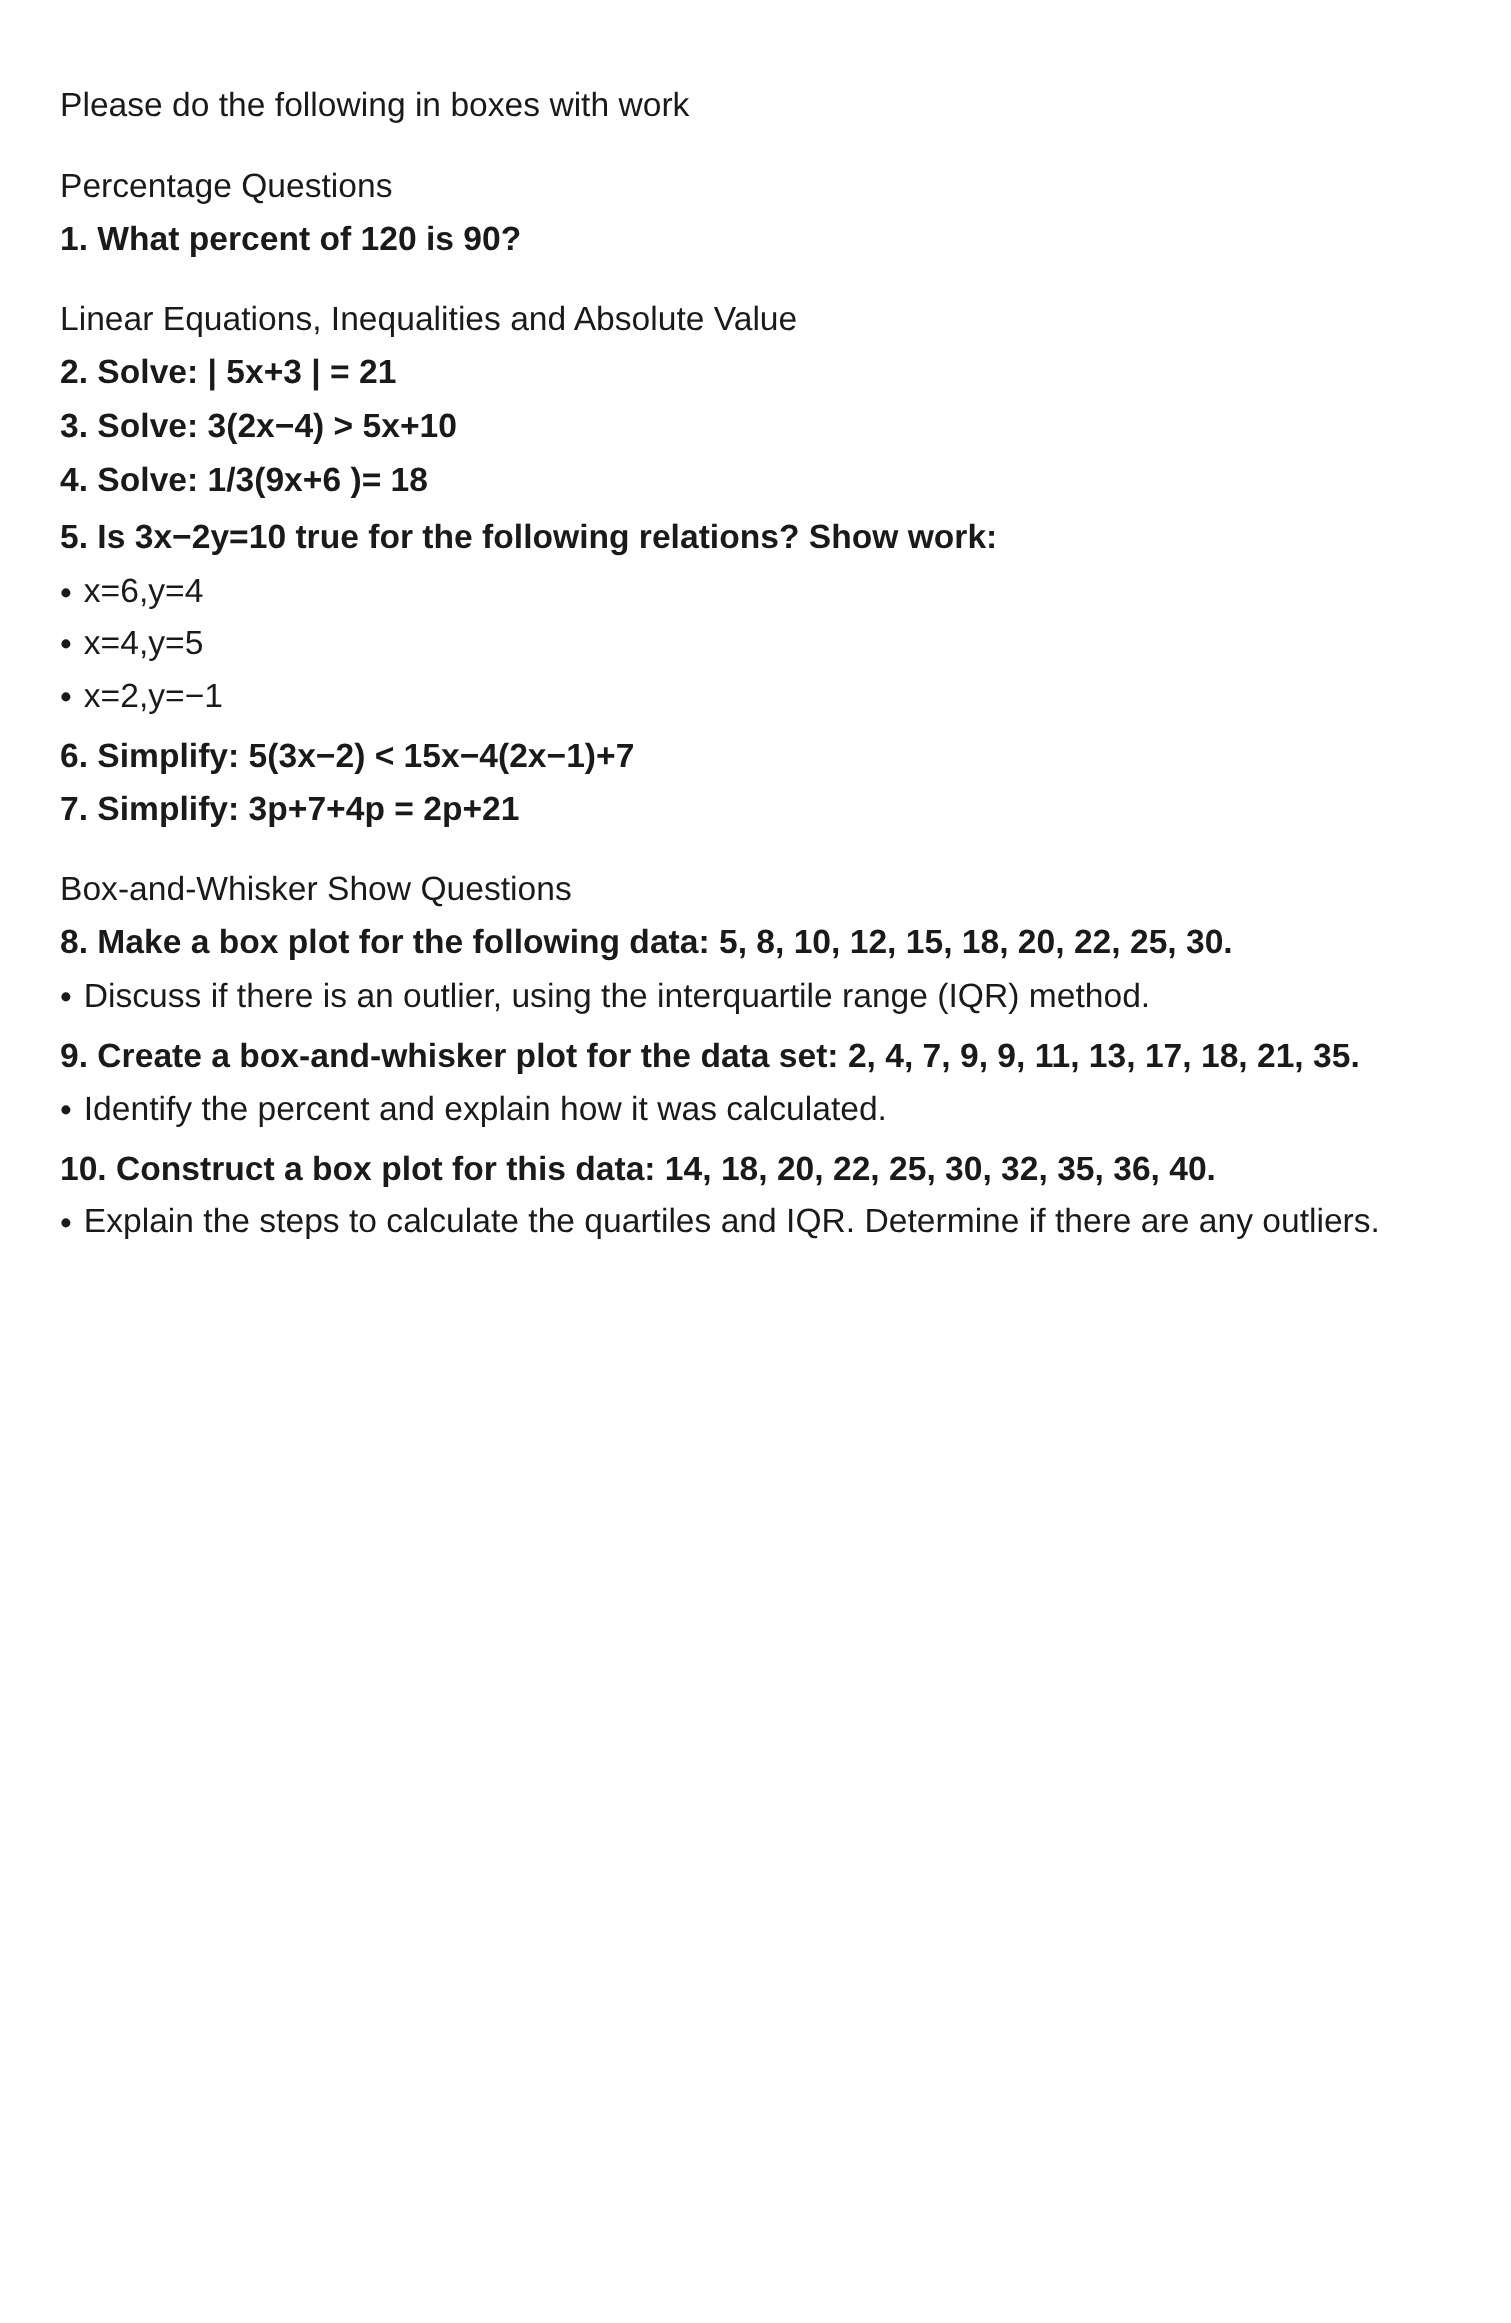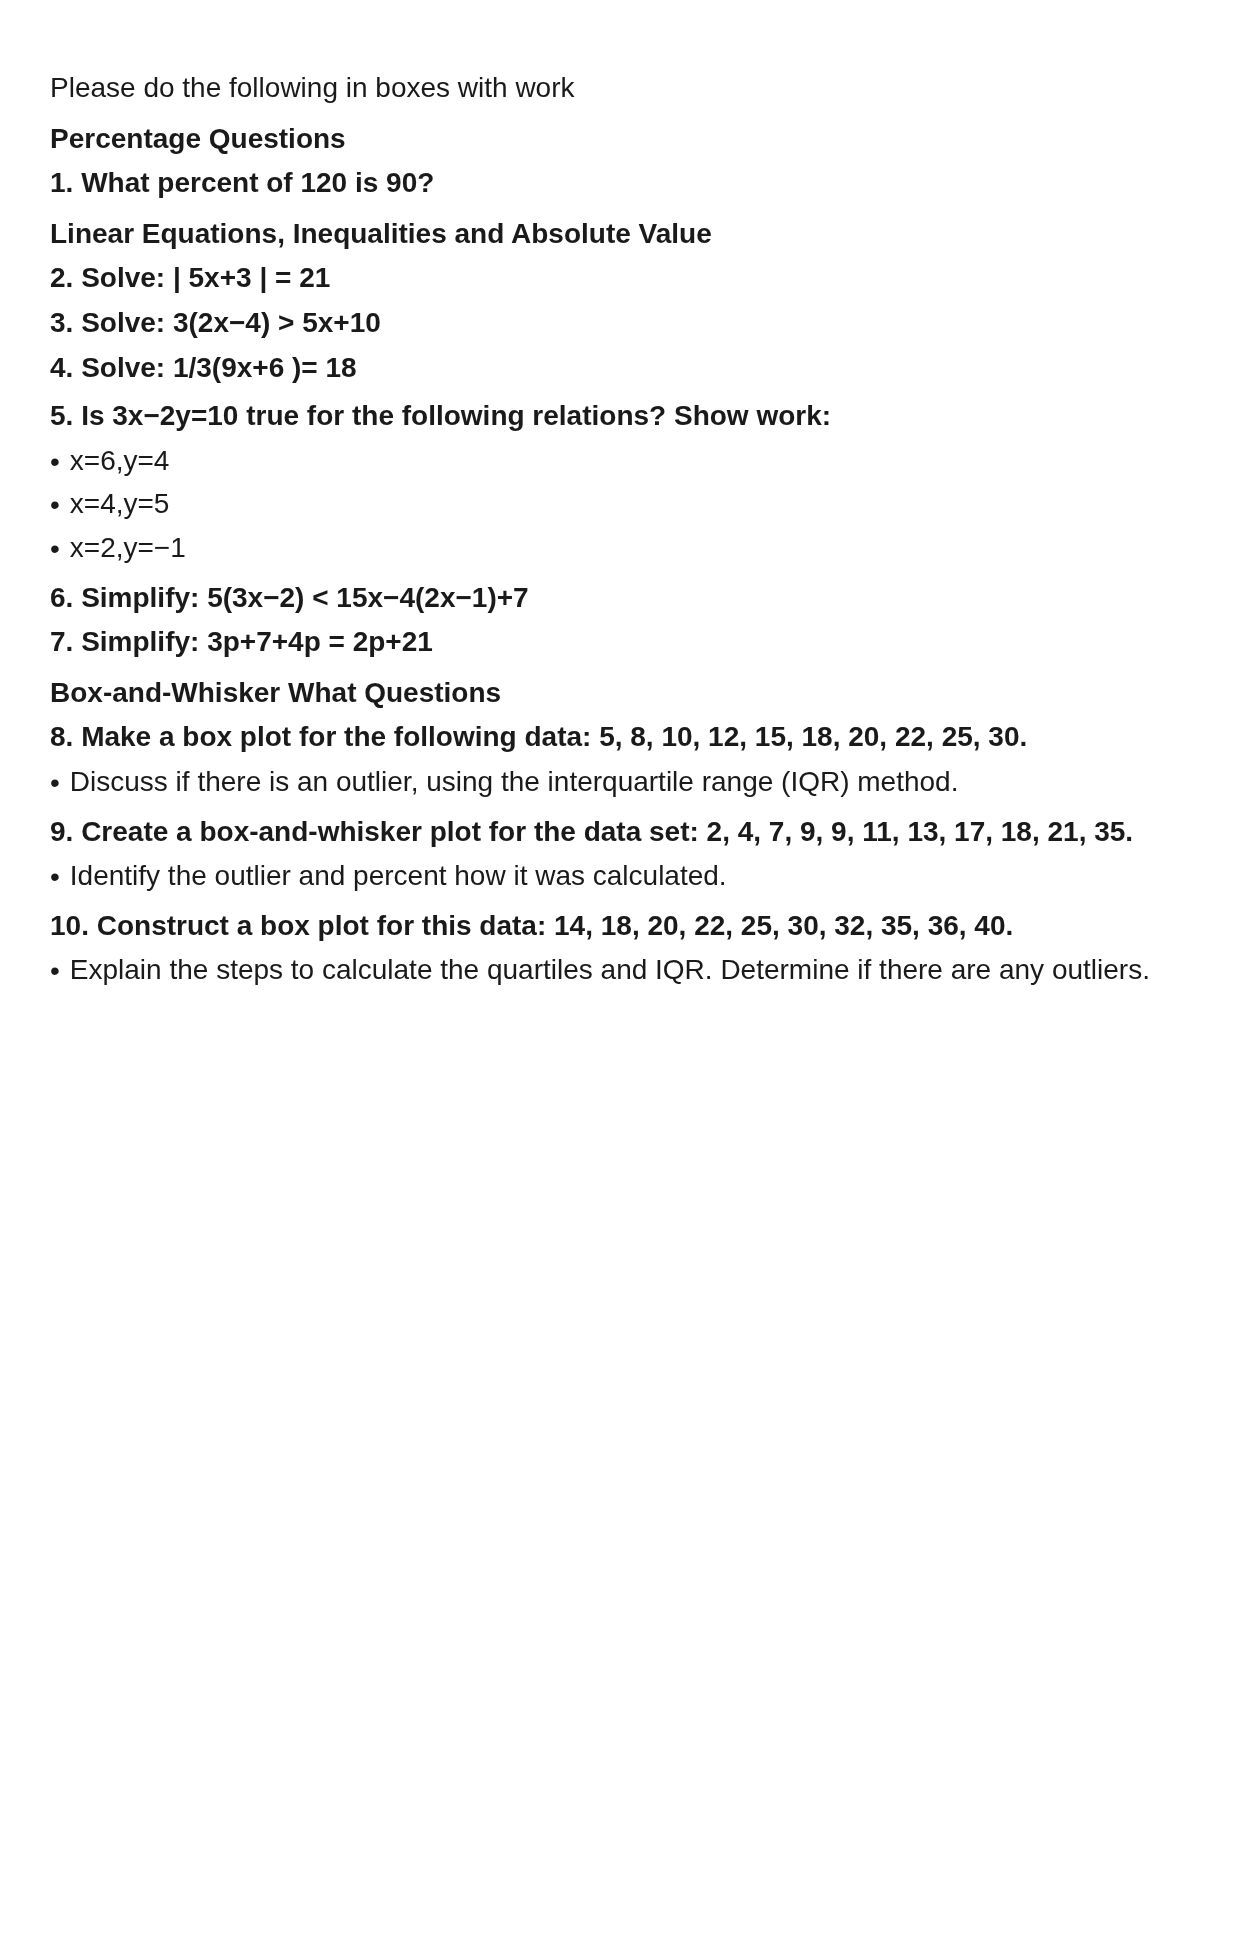--- a/index.html
+++ b/index.html
@@ -22,22 +22,22 @@
     .content-block {
       width: 100%;
     }
 
     .text-normal {
       font-weight: bold;
       margin-bottom: 4px;
     }
 
     .text-bold-heading {
-      font-weight: bold;
-      margin-top: 10px;
+      font-weight: normal;
+      margin-top: 26px;
       margin-bottom: 4px;
     }
 
     .bullet-item {
       display: flex;
       align-items: flex-start;
       margin-bottom: 2px;
     }
 
     .bullet-dot {
@@ -95,32 +95,32 @@
       <span class="bullet-text">x=2,y=−1</span>
     </div>
   </div>
 
   <div class="section-gap">
     <div class="text-normal">6. Simplify: 5(3x−2) &lt; 15x−4(2x−1)+7</div>
     <div class="text-normal">7. Simplify: 3p+7+4p = 2p+21</div>
   </div>
 
   <div class="section-gap">
-    <div class="text-bold-heading">Box-and-Whisker What Questions</div>
+    <div class="text-bold-heading">Box-and-Whisker Show Questions</div>
 
     <div class="text-normal">8. Make a box plot for the following data: 5, 8, 10, 12, 15, 18, 20, 22, 25, 30.</div>
     <div class="bullet-item">
       <span class="bullet-dot">•</span>
       <span class="bullet-text">Discuss if there is an outlier, using the interquartile range (IQR) method.</span>
     </div>
 
     <div class="text-normal section-gap">9. Create a box-and-whisker plot for the data set: 2, 4, 7, 9, 9, 11, 13, 17, 18, 21, 35.</div>
     <div class="bullet-item">
       <span class="bullet-dot">•</span>
-      <span class="bullet-text">Identify the outlier and percent how it was calculated.</span>
+      <span class="bullet-text">Identify the percent and explain how it was calculated.</span>
     </div>
 
     <div class="text-normal section-gap">10. Construct a box plot for this data: 14, 18, 20, 22, 25, 30, 32, 35, 36, 40.</div>
     <div class="bullet-item">
       <span class="bullet-dot">•</span>
       <span class="bullet-text">Explain the steps to calculate the quartiles and IQR. Determine if there are any outliers.</span>
     </div>
   </div>
 
 </div>

